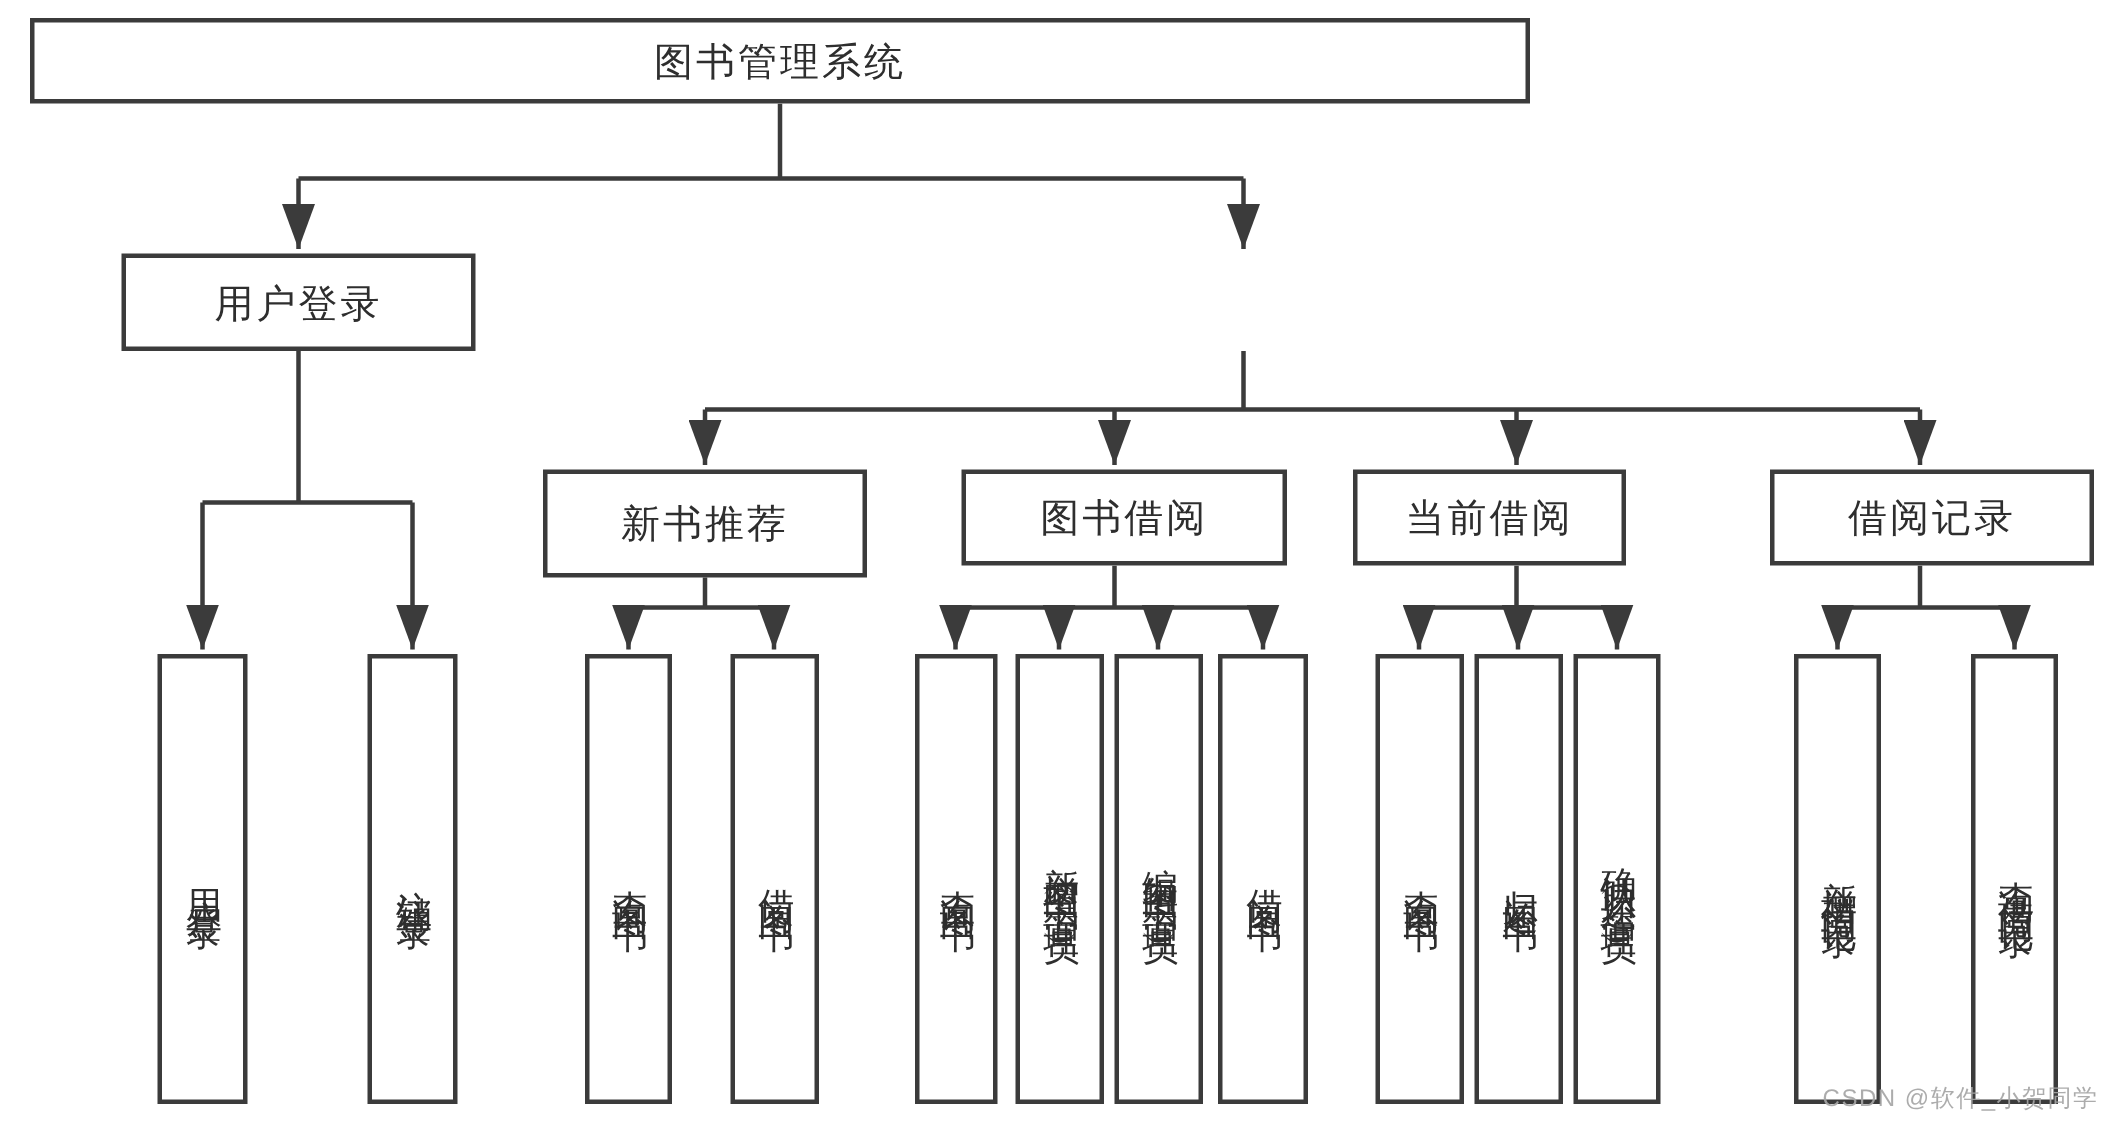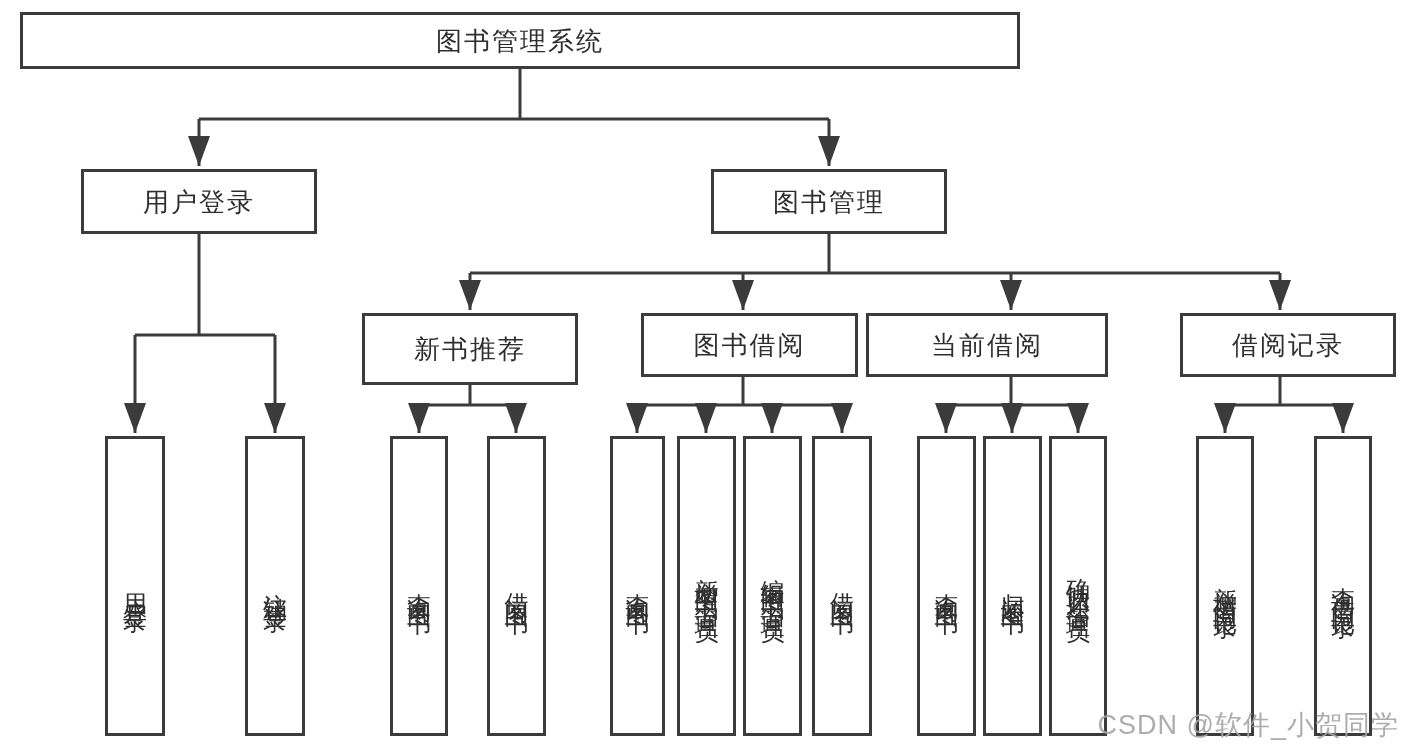--- a/index.html
+++ b/index.html
@@ -20,21 +20,21 @@
     display:flex; align-items:center; justify-content:center;
   }
   .box .lbl{
     color:var(--text); font-size:26px; letter-spacing:2px; white-space:nowrap; line-height:1;
   }
   .box.v .lbl{
     writing-mode:vertical-rl; font-size:24px; letter-spacing:6px;
   }
   .watermark{
     position:absolute; right:6px; bottom:4px; z-index:5;
-    color:var(--watermark); font-size:27px; letter-spacing:1px;
+    color:var(--watermark); font-size:16px; letter-spacing:1px;
     opacity:.92; white-space:nowrap;
   }
 </style>
 </head>
 <body>
 
 <div class="stage">
 
   <svg class="wires" viewBox="0 0 1405 747" xmlns="http://www.w3.org/2000/svg">
     <defs>
@@ -82,31 +82,28 @@
     </g>
   </svg>
 
   <div class="box" style="left:20px;top:12px;width:1000px;height:57px">
     <span class="lbl">图书管理系统</span>
   </div>
 
   <div class="box" style="left:81px;top:169px;width:236px;height:65px">
     <span class="lbl">用户登录</span>
   </div>
-  <div class="box" style="left:711px;top:169px;width:236px;height:65px">
-    <span class="lbl">图书管理</span>
-  </div>
 
   <div class="box" style="left:362px;top:313px;width:216px;height:72px">
     <span class="lbl">新书推荐</span>
   </div>
   <div class="box" style="left:641px;top:313px;width:217px;height:64px">
     <span class="lbl">图书借阅</span>
   </div>
-  <div class="box" style="left:866px;top:313px;width:242px;height:64px">
+  <div class="box" style="left:902px;top:313px;width:182px;height:64px">
     <span class="lbl">当前借阅</span>
   </div>
   <div class="box" style="left:1180px;top:313px;width:216px;height:64px">
     <span class="lbl">借阅记录</span>
   </div>
 
   <div class="box v" style="left:105px;top:436px;width:60px;height:300px">
     <span class="lbl">用户登录</span>
   </div>
   <div class="box v" style="left:245px;top:436px;width:60px;height:300px">

